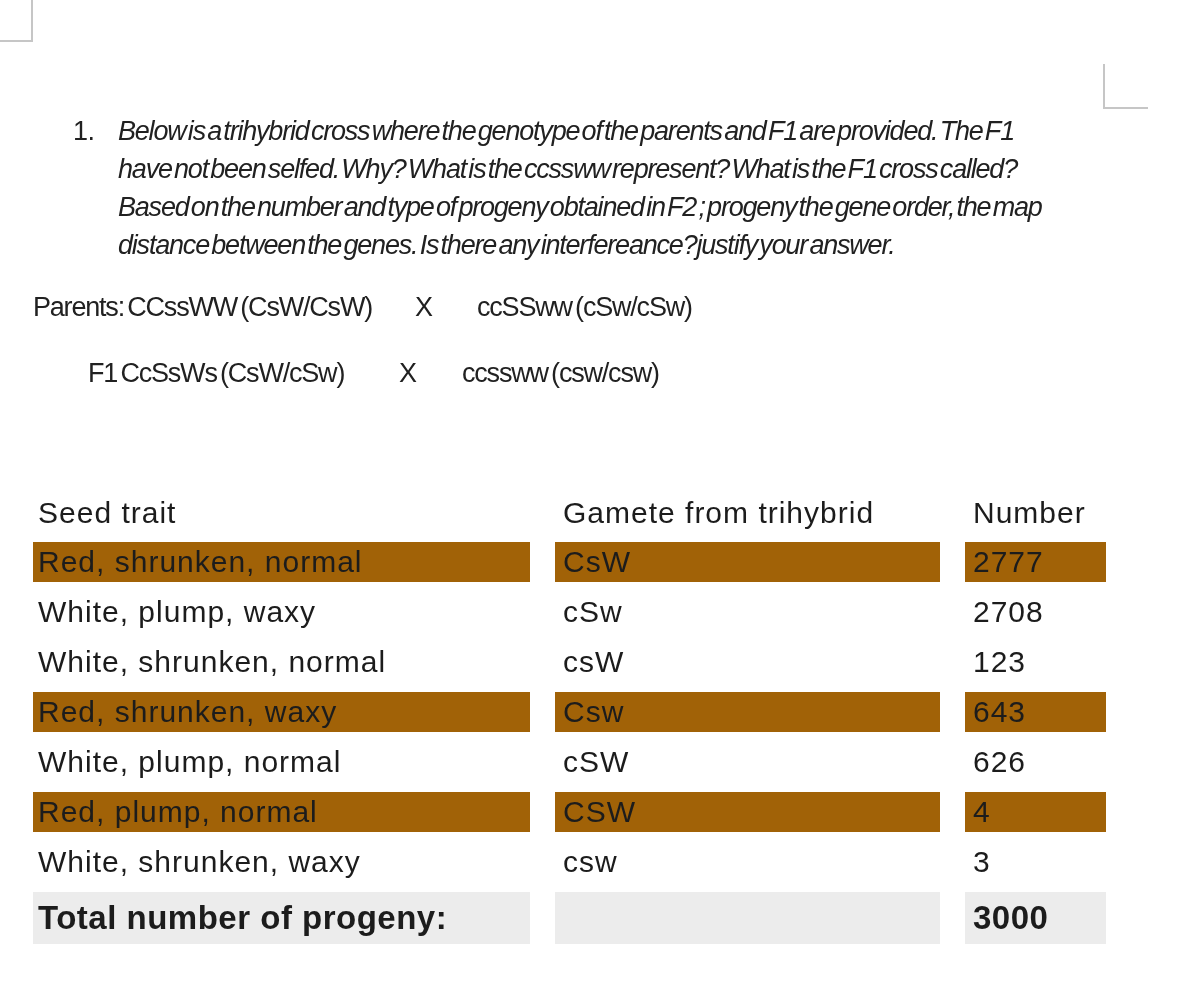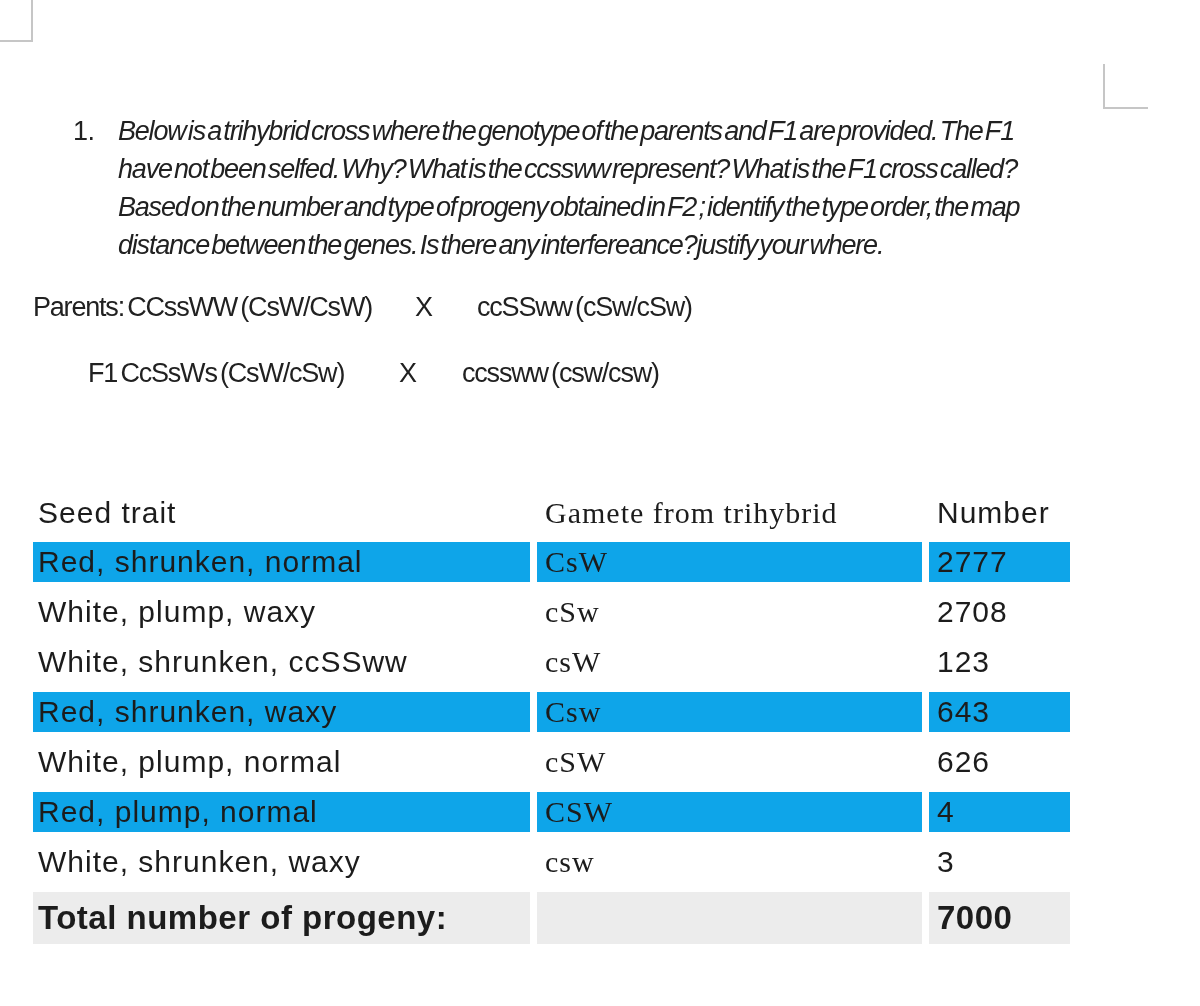--- a/index.html
+++ b/index.html
@@ -51,56 +51,56 @@
   .parents-right { left: 477px; }
   .f1-left  { left: 88px; }
   .f1-x     { left: 399px; }
   .f1-right { left: 462px; }
 
   
   .trait-table { position: absolute; left: 33px; top: 488px; width: 1073px; }
   .t-row {
     display: grid;
     grid-template-columns: 497px 385px 141px;
-    column-gap: 7px;
+    column-gap: 25px;
     font-size: 30px;
     letter-spacing: 1px;
     color: #1c1c1c;
   }
   .t-header { height: 54px; line-height: 50px; }
   .t-data {
     height: 50px;
     border-bottom: 10px solid #ffffff;
     line-height: 40px;
   }
-  .t-data.shaded > div { background: #0ea5e9; }
+  .t-data.shaded > div { background: #a16207; }
   .t-total {
     height: 44px; line-height: 52px;
     font-weight: bold; font-size: 33px; letter-spacing: 0.5px;
   }
   .t-total > div { background: #ececec; }
   .cell-trait  { padding-left: 5px; }
-  .cell-gamete { padding-left: 8px; font-family: Liberation Serif, serif; }
+  .cell-gamete { padding-left: 8px; }
   .cell-number { padding-left: 8px; }
 </style>
 </head>
 <body>
 
 <div class="page">
 
   <div class="corner corner-tl"></div>
   <div class="corner corner-tr"></div>
 
   <div class="question">
     <div class="q-number">1.</div>
     <div class="q-lines">
       <div class="q-line">Below is a trihybrid cross where the genotype of the parents and F1 are provided. The F1</div>
       <div class="q-line">have not been selfed. Why? What is the ccssww represent? What is the F1 cross called?</div>
-      <div class="q-line">Based on the number and type of progeny obtained in F2 ; identify the type order, the map</div>
-      <div class="q-line">distance between the genes. Is there any interfereance?justify your where.</div>
+      <div class="q-line">Based on the number and type of progeny obtained in F2 ; progeny the gene order, the map</div>
+      <div class="q-line">distance between the genes. Is there any interfereance?justify your answer.</div>
     </div>
   </div>
 
   <div class="cross-line cross-parents">
     <span class="cross-part parents-left">Parents: CCssWW (CsW/CsW)</span>
     <span class="cross-part parents-x">X</span>
     <span class="cross-part parents-right">ccSSww (cSw/cSw)</span>
   </div>
 
   <div class="cross-line cross-f1">
@@ -124,21 +124,21 @@
     </div>
 
     <div class="t-row t-data">
       <div class="cell-trait">White, plump, waxy</div>
       <div class="cell-gamete">cSw</div>
       <div class="cell-number">2708</div>
     </div>
 
 
     <div class="t-row t-data">
-      <div class="cell-trait">White, shrunken, ccSSww</div>
+      <div class="cell-trait">White, shrunken, normal</div>
       <div class="cell-gamete">csW</div>
       <div class="cell-number">123</div>
     </div>
 
     <div class="t-row t-data shaded">
       <div class="cell-trait">Red, shrunken, waxy</div>
       <div class="cell-gamete">Csw</div>
       <div class="cell-number">643</div>
     </div>
 
@@ -156,17 +156,17 @@
 
     <div class="t-row t-data">
       <div class="cell-trait">White, shrunken, waxy</div>
       <div class="cell-gamete">csw</div>
       <div class="cell-number">3</div>
     </div>
 
     <div class="t-row t-total">
       <div class="cell-trait">Total number of progeny:</div>
       <div class="cell-gamete"></div>
-      <div class="cell-number">7000</div>
+      <div class="cell-number">3000</div>
     </div>
 
   </div>
 </div>
 
 </body></html>

